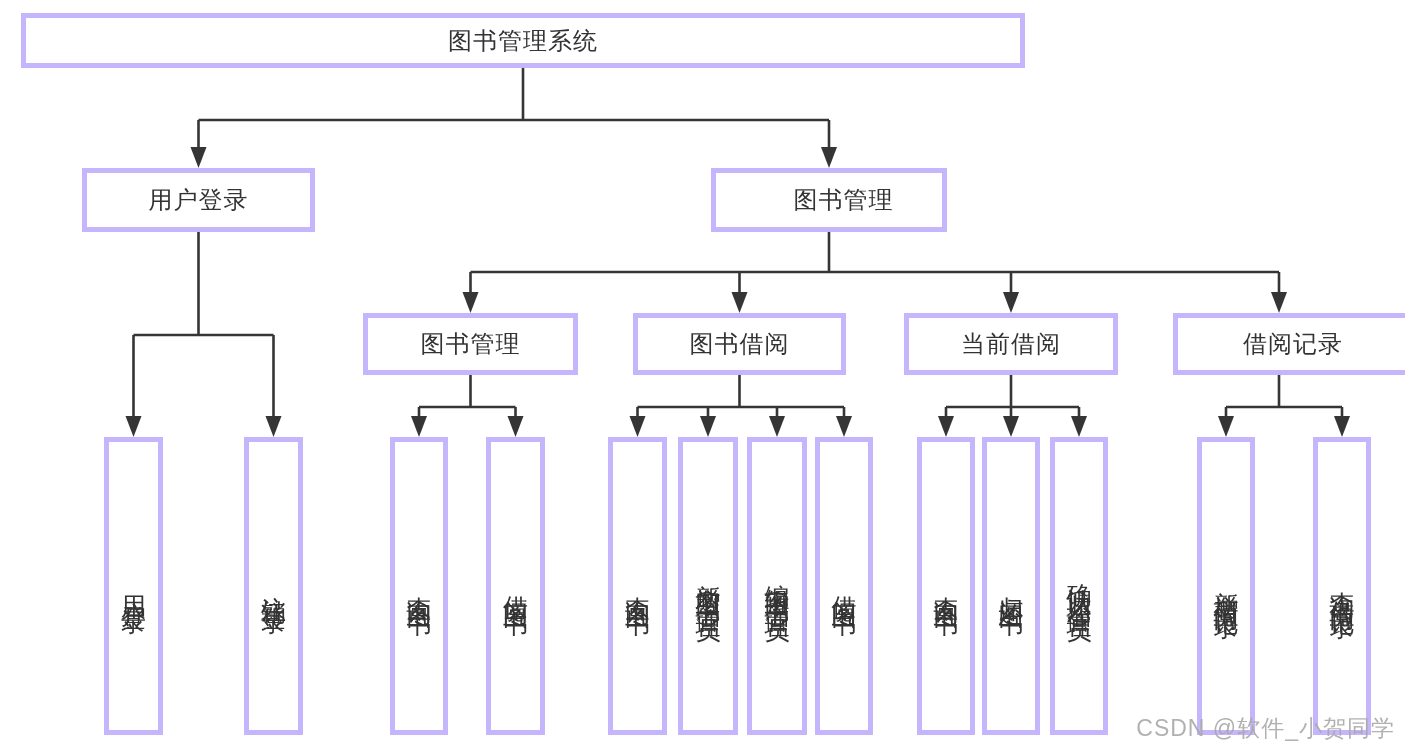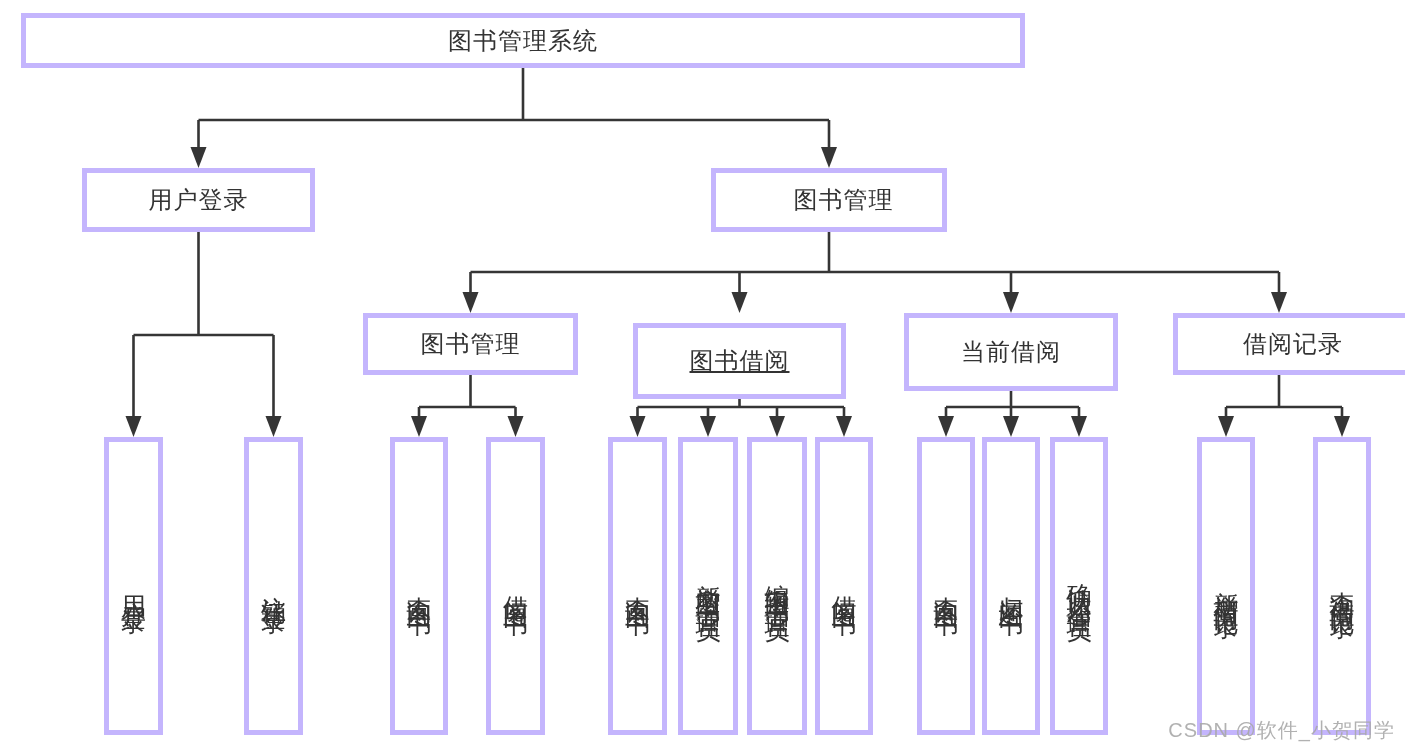--- a/index.html
+++ b/index.html
@@ -33,22 +33,22 @@
   }
   .h-label {
     font-size: 24px;
     letter-spacing: 1px;
     white-space: nowrap;
   }
   .root-box   { left: 21px;  top: 13px;  width: 1004px; height: 55px; }
   .l2-0       { left: 82px;  top: 168px; width: 233px;  height: 64px; }
   .l2-1       { left: 711px; top: 168px; width: 236px;  height: 64px; padding-left: 29px; }
   .l3-0       { left: 363px;  top: 313px; width: 215px; height: 62px; }
-  .l3-1       { left: 633px;  top: 323px; width: 213px; height: 76px; text-decoration: underline; }
-  .l3-2       { left: 904px;  top: 313px; width: 214px; height: 78px; }
+  .l3-1       { left: 633px;  top: 313px; width: 213px; height: 62px; }
+  .l3-2       { left: 904px;  top: 313px; width: 214px; height: 62px; }
   .l3-3       { left: 1173px; top: 313px; width: 240px; height: 62px; }
   .leaf { top: 437px; height: 298px; }
   .leaf .v-label {
     writing-mode: vertical-lr;
     text-orientation: mixed;
     font-size: 25px;
     line-height: 1;
     letter-spacing: 5px;
     white-space: nowrap;
   }
@@ -62,21 +62,21 @@
   .leaf-bw-3     { left: 815px;  width: 58px; }
   .leaf-cu-0     { left: 917px;  width: 58px; }
   .leaf-cu-1     { left: 982px;  width: 58px; }
   .leaf-cu-2     { left: 1050px; width: 58px; }
   .leaf-rc-0     { left: 1197px; width: 58px; }
   .leaf-rc-1     { left: 1313px; width: 58px; }
   .watermark {
     position: absolute;
     right: 10px;
     bottom: 3px;
-    font-size: 20px;
+    font-size: 23px;
     color: rgba(168,168,168,0.9);
     letter-spacing: 1px;
     white-space: nowrap;
     z-index: 5;
   }
 </style>
 </head>
 <body>
 
 <div class="canvas">

